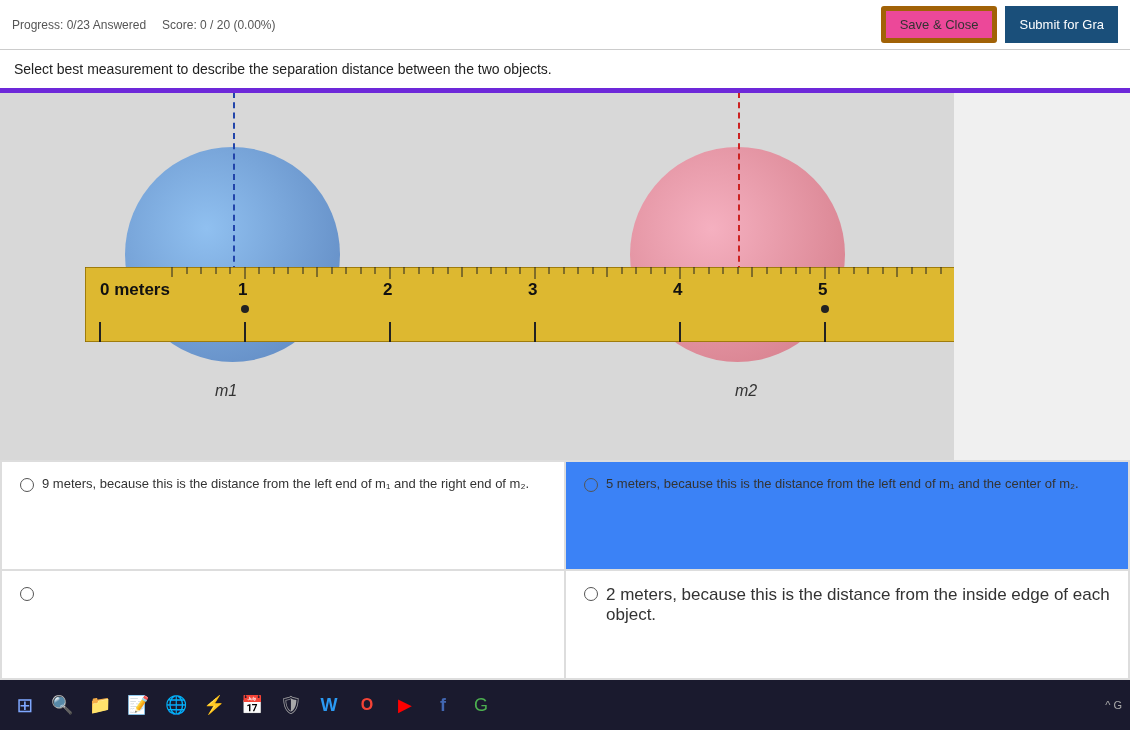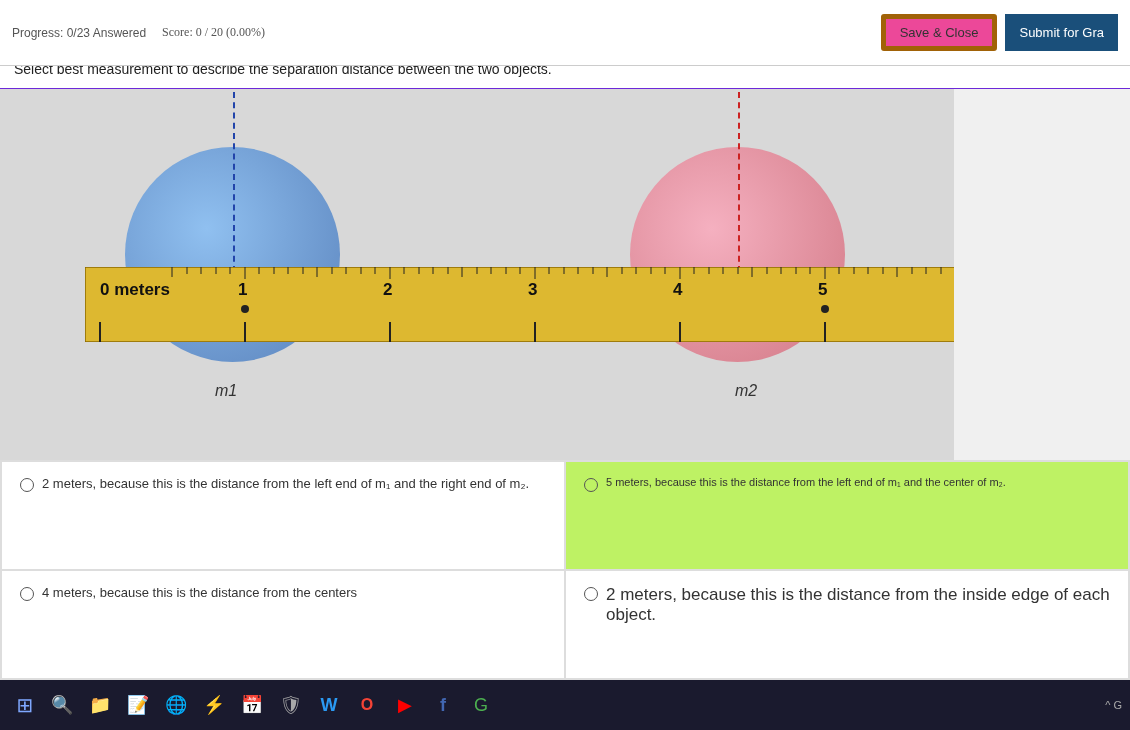--- a/index.html
+++ b/index.html
@@ -7,32 +7,32 @@
       width: 1130px;
       height: 730px;
       overflow: hidden;
       font-family: Arial, sans-serif;
       background: #f0f0f0;
     }
   </style>
 </head>
 <body>
 
-<div style="position:absolute; top:0; left:0; width:1130px; height:66px; background:#fff; border-bottom:1px solid #ccc; display:flex; align-items:center; justify-content:space-between; padding:0 12px; z-index:10;">
+<div style="position:absolute; top:0; left:0; width:1130px; height:50px; background:#fff; border-bottom:1px solid #ccc; display:flex; align-items:center; justify-content:space-between; padding:0 12px; z-index:10;">
   <div style="display:flex; align-items:center; gap:16px;">
     <span style="font-size:12px; color:#555;">Progress: 0/23 Answered</span>
-    <span style="font-size:12px; color:#555;font-family:Liberation Serif, serif;">Score: 0 / 20 (0.00%)</span>
+    <span style="font-size:12px; color:#555;">Score: 0 / 20 (0.00%)</span>
   </div>
   <div style="display:flex; gap:8px;">
     <button style="background:#ec4899; border:5px solid #a16207; padding:6px 14px; font-size:13px; cursor:pointer; border-radius:3px; color:#333;">Save &amp; Close</button>
     <button style="background:#1a4f7a; border:none; padding:6px 14px; font-size:13px; cursor:pointer; border-radius:0; color:#fff;">Submit for Gra</button>
   </div>
 </div>
 
-<div style="position:absolute; top:50px; left:0; width:1130px; background:#fff; padding:10px 14px; border-bottom:1px solid #6d28d9; z-index:9;">
+<div style="position:absolute; top:50px; left:0; width:1130px; background:#fff; padding:10px 14px; border-bottom:5px solid #6d28d9; z-index:9;">
   <span style="font-size:14px; color:#222;">Select best measurement to describe the separation distance between the two objects.</span>
 </div>
 
 <div style="position:absolute; top:82px; left:0; width:954px; height:378px; background:#d8d8d8; overflow:hidden;">
 
   <div style="position:absolute; width:215px; height:215px; border-radius:50%; background:radial-gradient(circle at 38% 38%, #90c0f0, #3a6db5cc); left:125px; top:65px; z-index:2;"></div>
 
   <div style="position:absolute; width:215px; height:215px; border-radius:50%; background:radial-gradient(circle at 38% 38%, #f5b0c0, #d06070cc); left:630px; top:65px; z-index:2;"></div>
 
   <div style="position:absolute; left:233px; top:10px; width:2px; height:180px; border-left:2.5px dashed #2244aa; z-index:3;"></div>
@@ -140,31 +140,30 @@
 
   <div style="position:absolute; left:215px; top:300px; font-size:16px; font-style:italic; color:#333; z-index:5;text-align:right;">m1</div>
 
   <div style="position:absolute; left:720px; top:300px; font-size:16px; font-style:italic; color:#333; z-index:5;margin-left:15px;">m2</div>
 </div>
 
 <div style="position:absolute; top:460px; left:0; width:1130px; bottom:50px; background:#ddd; display:grid; grid-template-columns:1fr 1fr; grid-template-rows:1fr 1fr; gap:2px; padding:2px;">
 
   <div style="background:#fff; padding:14px 18px; font-size:13px; color:#333; cursor:pointer; display:flex; align-items:flex-start; gap:8px;">
     <div style="width:14px; height:14px; border-radius:50%; border:1.5px solid #555; flex-shrink:0; margin-top:2px;"></div>
-    <span>2 meters, because this is the distance from the left end of m₁ and the right end of m₂.</span>
+    <span>9 meters, because this is the distance from the left end of m₁ and the right end of m₂.</span>
   </div>
 
-  <div style="background:#bef264; padding:14px 18px; font-size:11px; color:#333; cursor:pointer; display:flex; align-items:flex-start; gap:8px;">
+  <div style="background:#3b82f6; padding:14px 18px; font-size:13px; color:#333; cursor:pointer; display:flex; align-items:flex-start; gap:8px;">
     <div style="width:14px; height:14px; border-radius:50%; border:1.5px solid #555; flex-shrink:0; margin-top:2px;"></div>
     <span>5 meters, because this is the distance from the left end of m₁ and the center of m₂.</span>
   </div>
 
   <div style="background:#fff; padding:14px 18px; font-size:13px; color:#333; cursor:pointer; display:flex; align-items:flex-start; gap:8px;">
     <div style="width:14px; height:14px; border-radius:50%; border:1.5px solid #555; flex-shrink:0; margin-top:2px;"></div>
-    <span>4 meters, because this is the distance from the centers</span>
   </div>
 
   <div style="background:#fff; padding:14px 18px; font-size:17px; color:#333; cursor:pointer; display:flex; align-items:flex-start; gap:8px;">
     <div style="width:14px; height:14px; border-radius:50%; border:1.5px solid #555; flex-shrink:0; margin-top:2px;"></div>
     <span>2 meters, because this is the distance from the inside edge of each object.</span>
   </div>
 </div>
 
 <div style="position:absolute; bottom:0; left:0; width:1130px; height:50px; background:#1a1a2e; display:flex; align-items:center; padding:0 8px; gap:4px; z-index:20;">
   <div style="width:34px; height:34px; display:flex; align-items:center; justify-content:center; cursor:pointer; color:#7fa8ff; font-size:20px;">⊞</div>

